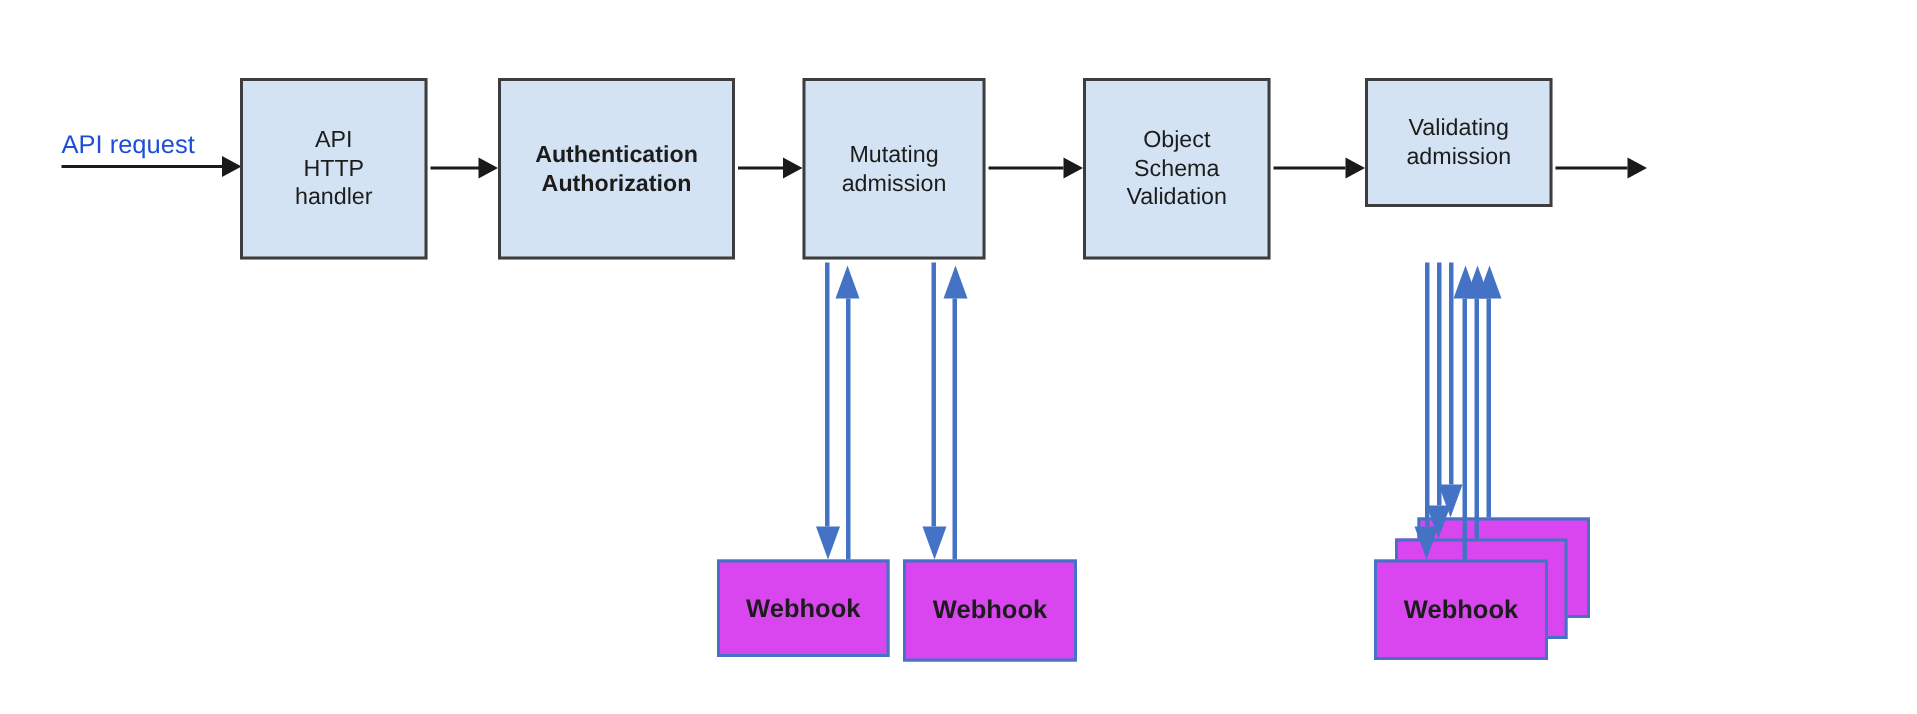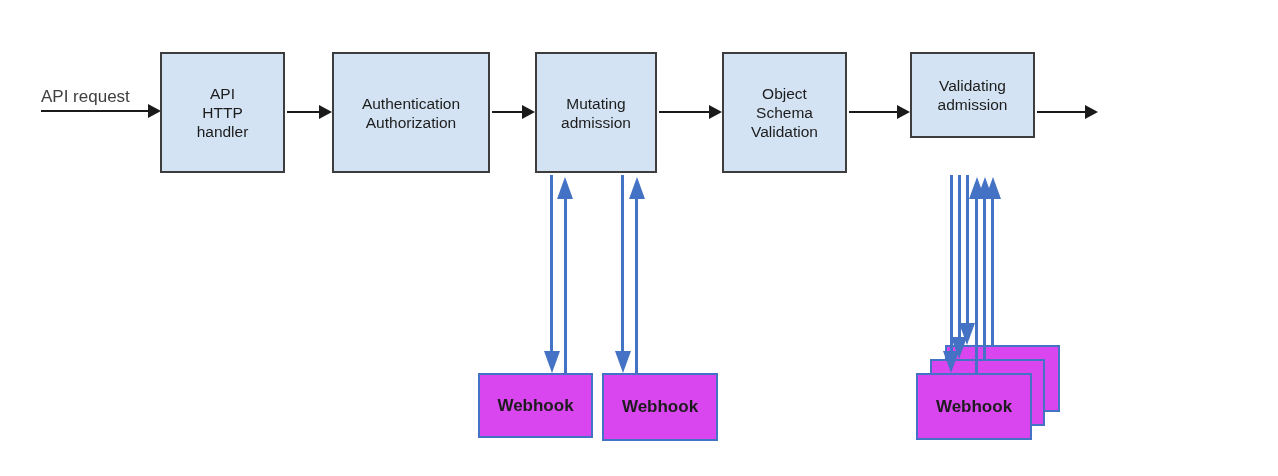--- a/index.html
+++ b/index.html
@@ -81,39 +81,39 @@
     border-left: 8px solid transparent;
     border-right: 8px solid transparent;
     border-bottom: 22px solid #4472c4;
     z-index: 4;
   }
   .request-label {
     position: absolute;
     left: 41px;
     top: 87px;
     font-size: 17px;
-    color: #404040;
+    color: #1d4ed8;
   }
   .z1 { z-index: 1; }
   .z2 { z-index: 2; }
   .z3 { z-index: 3; }
 </style>
 </head>
 <body>
 
 <div id="canvas">
 
   <div class="request-label">API request</div>
   <div class="hline" style="left:41px; top:110px; width:107px;"></div>
   <div class="hhead" style="left:148px; top:104px;"></div>
 
   <div class="box" style="left:160px; top:52px; width:125px; height:121px;">API
 HTTP
 handler</div>
-  <div class="box" style="left:332px; top:52px; width:158px; height:121px;">Authentication
+  <div class="box" style="left:332px; top:52px; width:158px; height:121px;font-weight:bold;">Authentication
 Authorization</div>
   <div class="box" style="left:535px; top:52px; width:122px; height:121px;text-align:center;">Mutating
 admission</div>
   <div class="box" style="left:722px; top:52px; width:125px; height:121px;">Object
 Schema
 Validation</div>
   <div class="box" style="left:910px; top:52px; width:125px; height:86px;">Validating
 admission</div>
 
   <div class="hline" style="left:287px; top:111px; width:33px;"></div>

